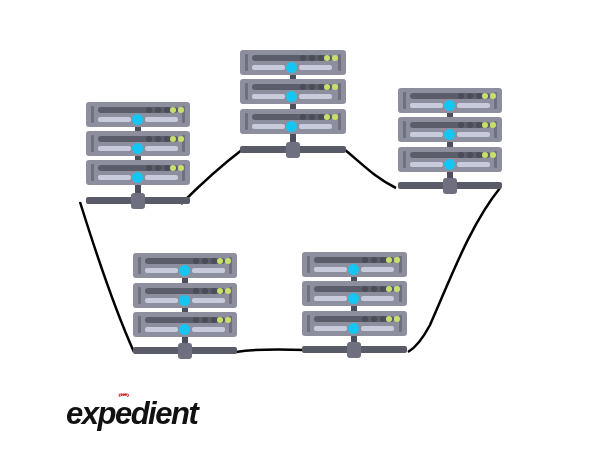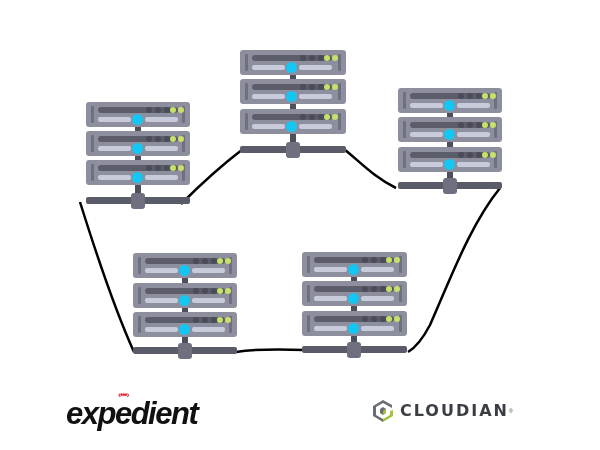--- a/index.html
+++ b/index.html
@@ -291,24 +291,14 @@
     <div class="stem" style="left:49px;top:84px;"></div>
     <div class="base" style="left:0;top:94px;width:105px;"></div>
     <div class="hub" style="left:45px;top:90px;"></div>
   </div>
 
   <div class="logo" style="left:66px;top:390px;width:160px;height:40px;">
     <span class="expedient-mark" style="left:52px;top:0px;">‹•••›</span>
     <div class="expedient-word" style="position:absolute;left:0;top:8px;">expedient</div>
   </div>
 
-  <div class="logo" style="left:372px;top:398px;width:160px;height:26px;display:flex;align-items:center;">
-    <svg width="22" height="24" viewBox="0 0 22 24">
-      <polygon points="11,1 20,6 20,9 11,4 4,8 4,16 11,20 11,23 1,17 1,7" fill="#6b6d75"></polygon>
-      <polygon points="11,20 18,16 18,12 21,11 21,17 11,23" fill="#a3c33a"></polygon>
-      <polygon points="8,10 11,8 14,10 14,14 11,16 8,14" fill="#6b6d75"></polygon>
-      <polygon points="11,12 14,10 14,14 11,16" fill="#a3c33a"></polygon>
-    </svg>
-    <span class="cloudian-word" style="margin-left:6px;">CLOUDIAN</span>
-    <span class="reg">®</span>
-  </div>
 
 </div>
 
 </body></html>

